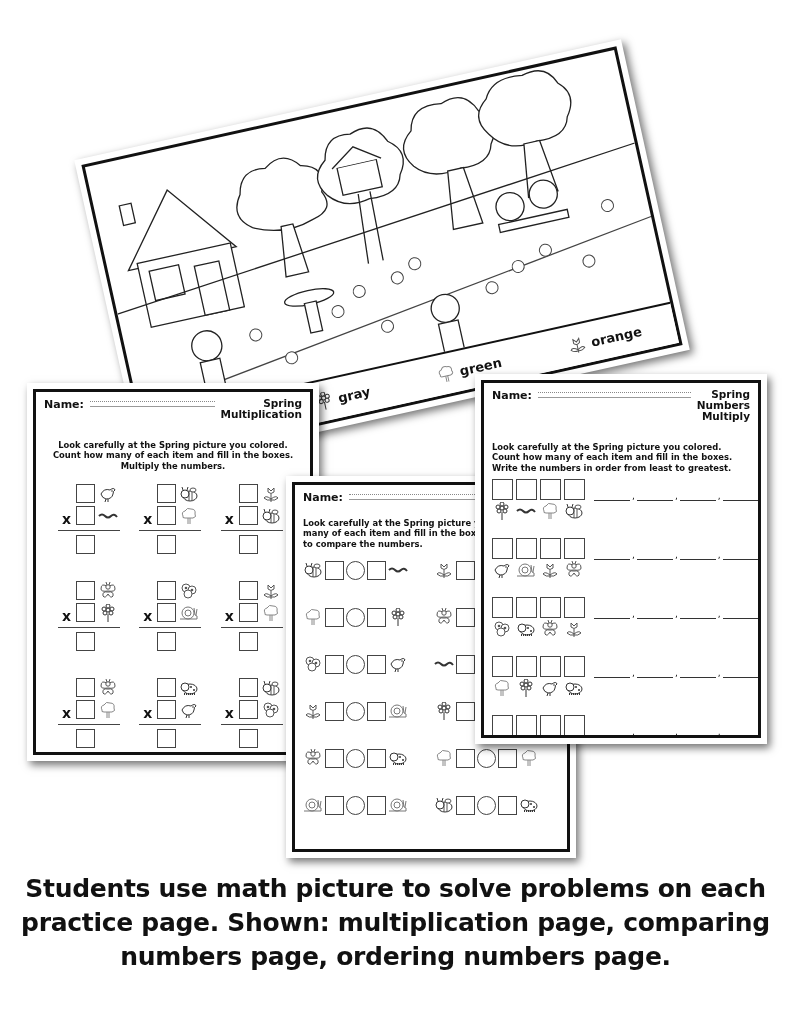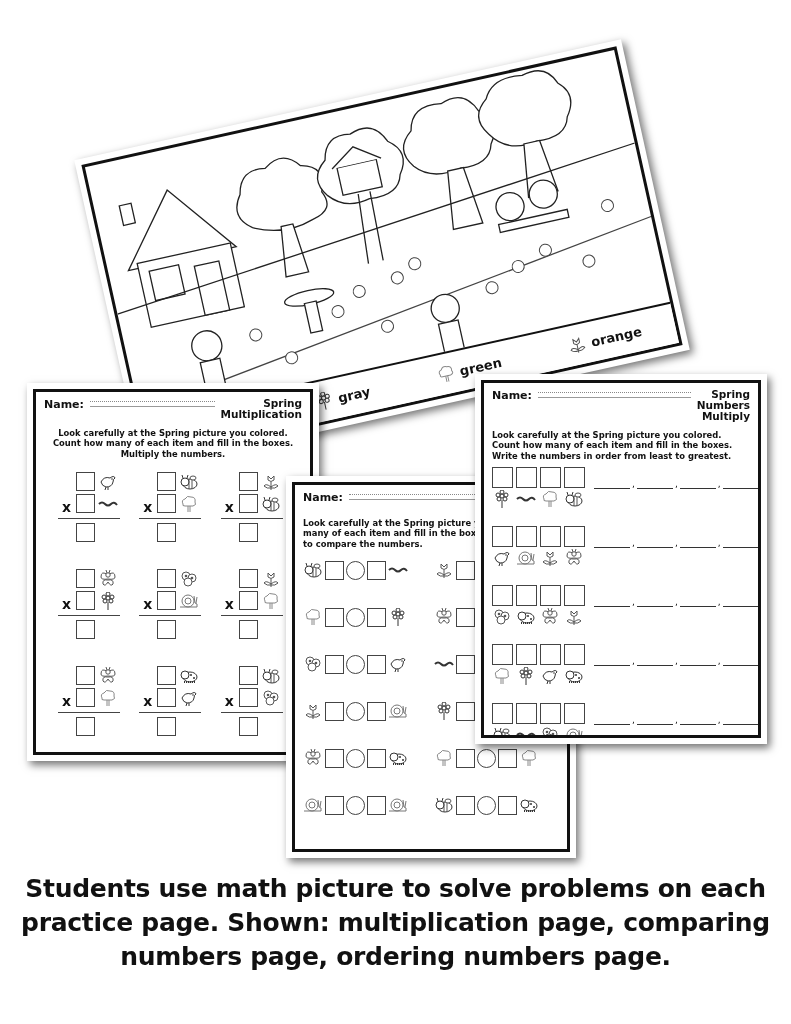--- a/index.html
+++ b/index.html
@@ -37,21 +37,21 @@
   }
   .color-strip .cw { display: flex; align-items: center; gap: 4px; }
 
   
   .ws-head { display: flex; align-items: flex-start; gap: 6px; }
   .ws-name { font-weight: bold; font-size: 11px; white-space: nowrap; }
   .ws-lines { flex: 1; margin-top: 3px; }
   .ws-lines div { border-top: 1px dotted #888; height: 5px; }
   .ws-lines div:last-child { border-top: 1px solid #999; }
   .ws-title { font-weight: bold; font-size: 10.5px; text-align: right; line-height: 1.05; }
-  .ws-instr { font-weight: bold; font-size: 8.4px; line-height: 1.22; margin-top: 8px; }
+  .ws-instr { font-weight: bold; font-size: 8.4px; line-height: 1.22; margin-top: 20px; }
 
   .box { width: 19px; height: 19px; border: 1.5px solid #444; background: #fff; display: inline-block; }
   .circ { width: 19px; height: 19px; border: 1.5px solid #444; border-radius: 50%; background: #fff; display: inline-block; }
   .ic { display: inline-block; width: 20px; height: 18px; vertical-align: middle; }
 
   
   #mult { left: 27px; top: 383px; width: 292px; height: 378px; }
   .mult-grid { display: grid; grid-template-columns: repeat(3, 1fr); row-gap: 22px; margin-top: 12px; padding-left: 14px; }
   .mprob { position: relative; width: 80px; }
   .mrow { display: flex; align-items: center; gap: 3px; height: 22px; padding-left: 18px; }

